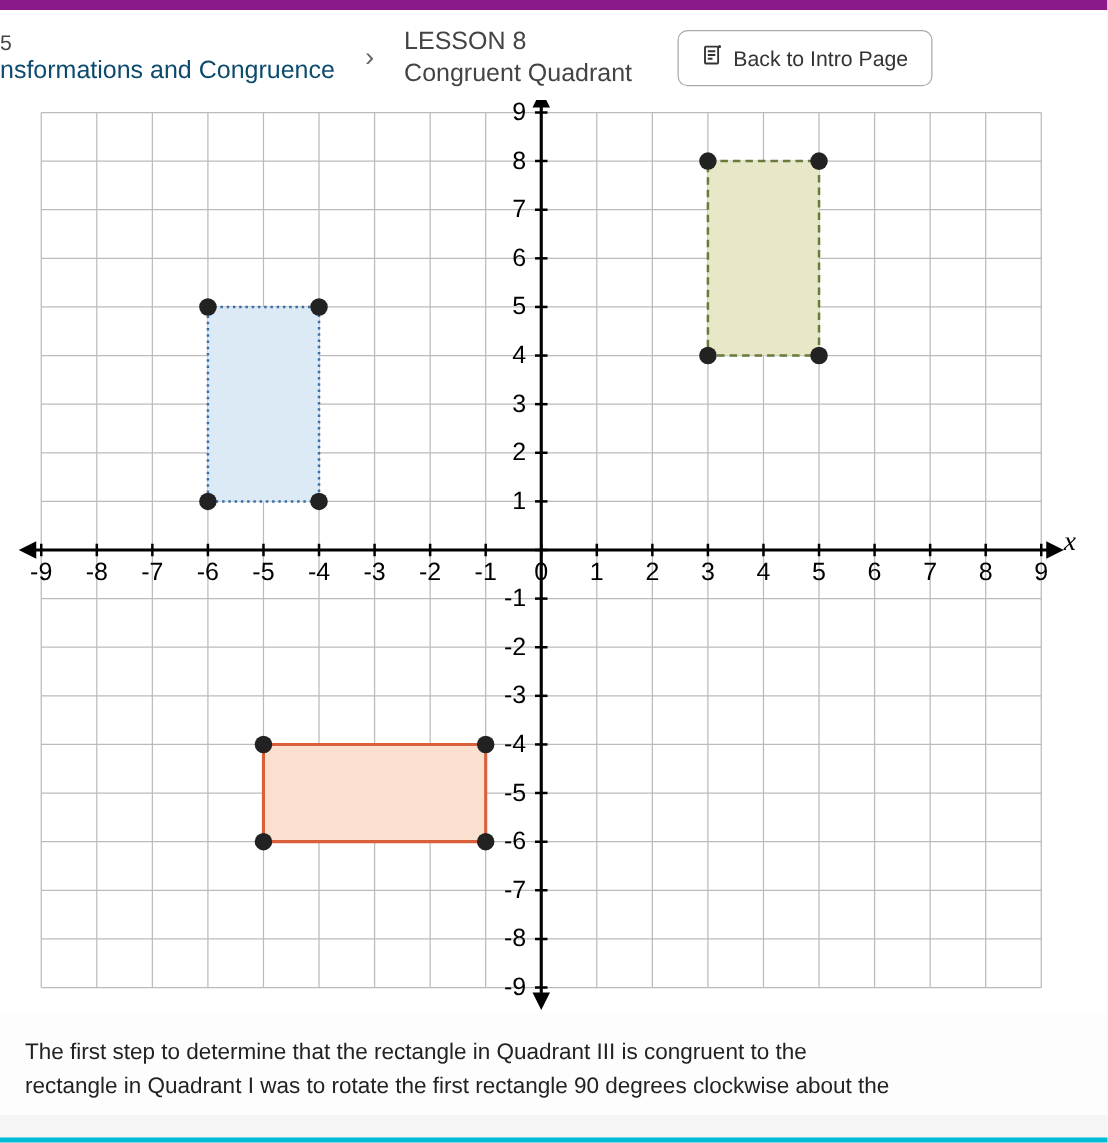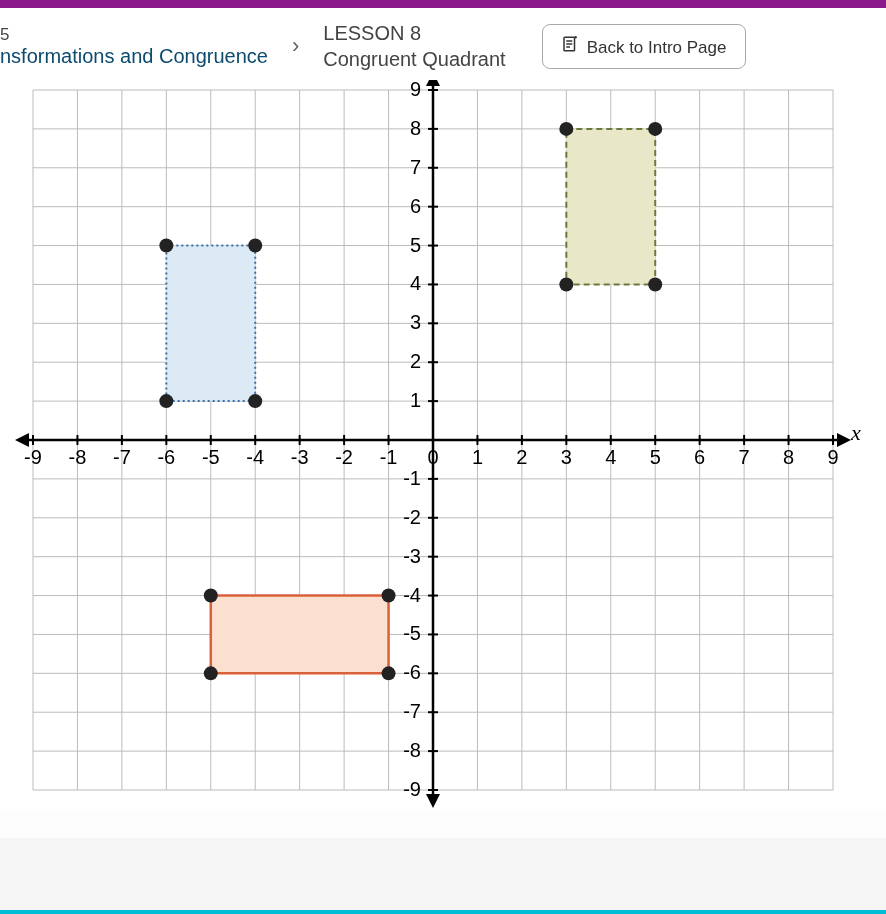--- a/index.html
+++ b/index.html
@@ -248,15 +248,19 @@
         <text x="408" y="132.66666666666663" text-anchor="end" class="tick-label">6</text>
         <text x="408" y="93.77777777777781" text-anchor="end" class="tick-label">7</text>
         <text x="408" y="54.88888888888891" text-anchor="end" class="tick-label">8</text>
         <text x="408" y="16" text-anchor="end" class="tick-label">9</text>
       </g>
     <text class="axis-label" x="838" y="360">x</text>
   </svg>
 </div>
 
 <div class="question">
+  <div>The first step to determine that the rectangle in Quadrant III is congruent to the</div>
+  <div style="position: relative;">
+    <span>rectangle in Quadrant I was to rotate the first rectangle 90 degrees clockwise about the</span>
+  </div>
 </div>
 
 <div class="footer-bar"></div>
 
 </body></html>

